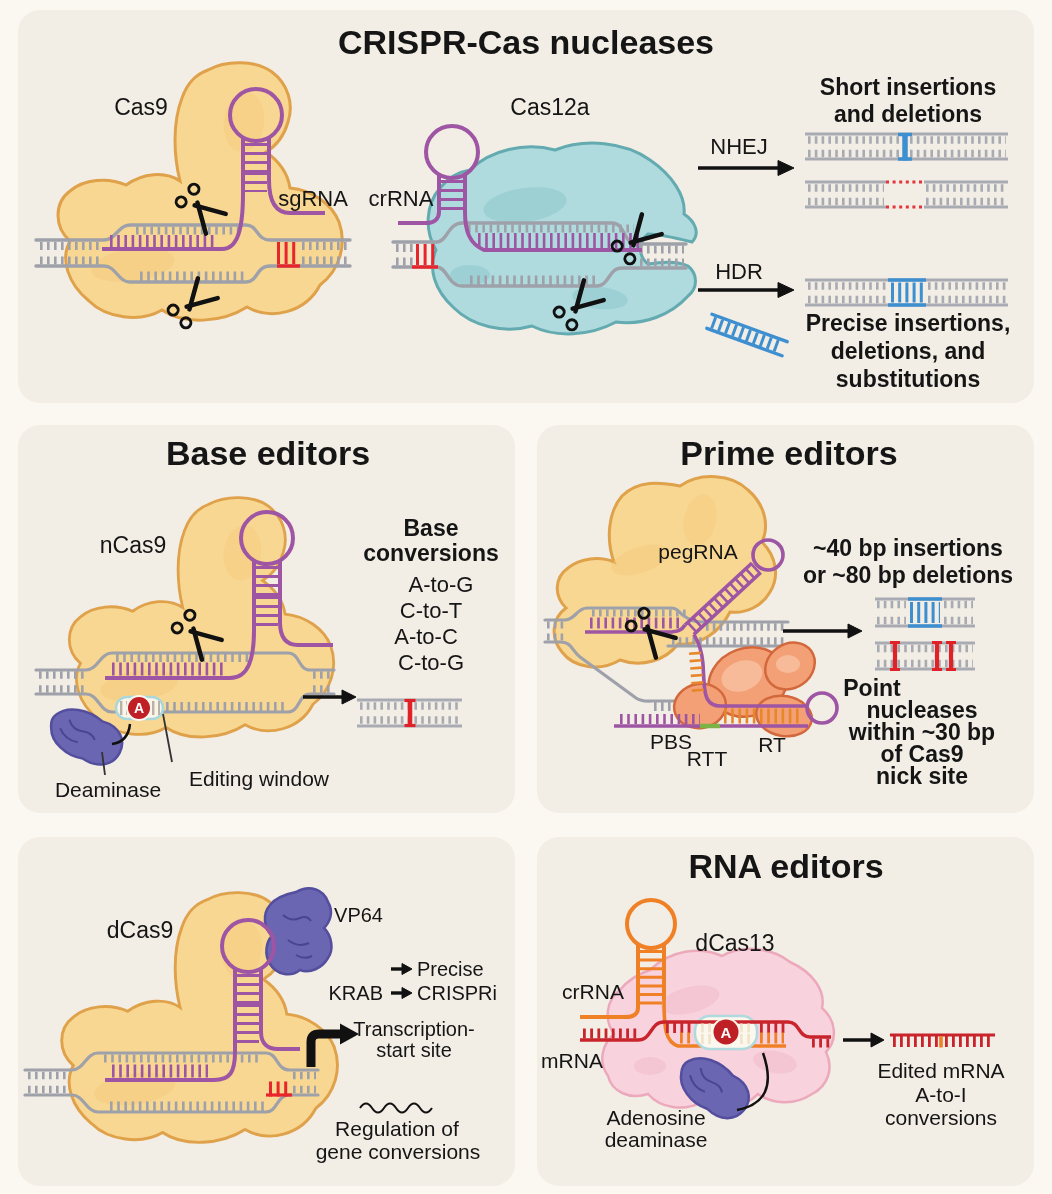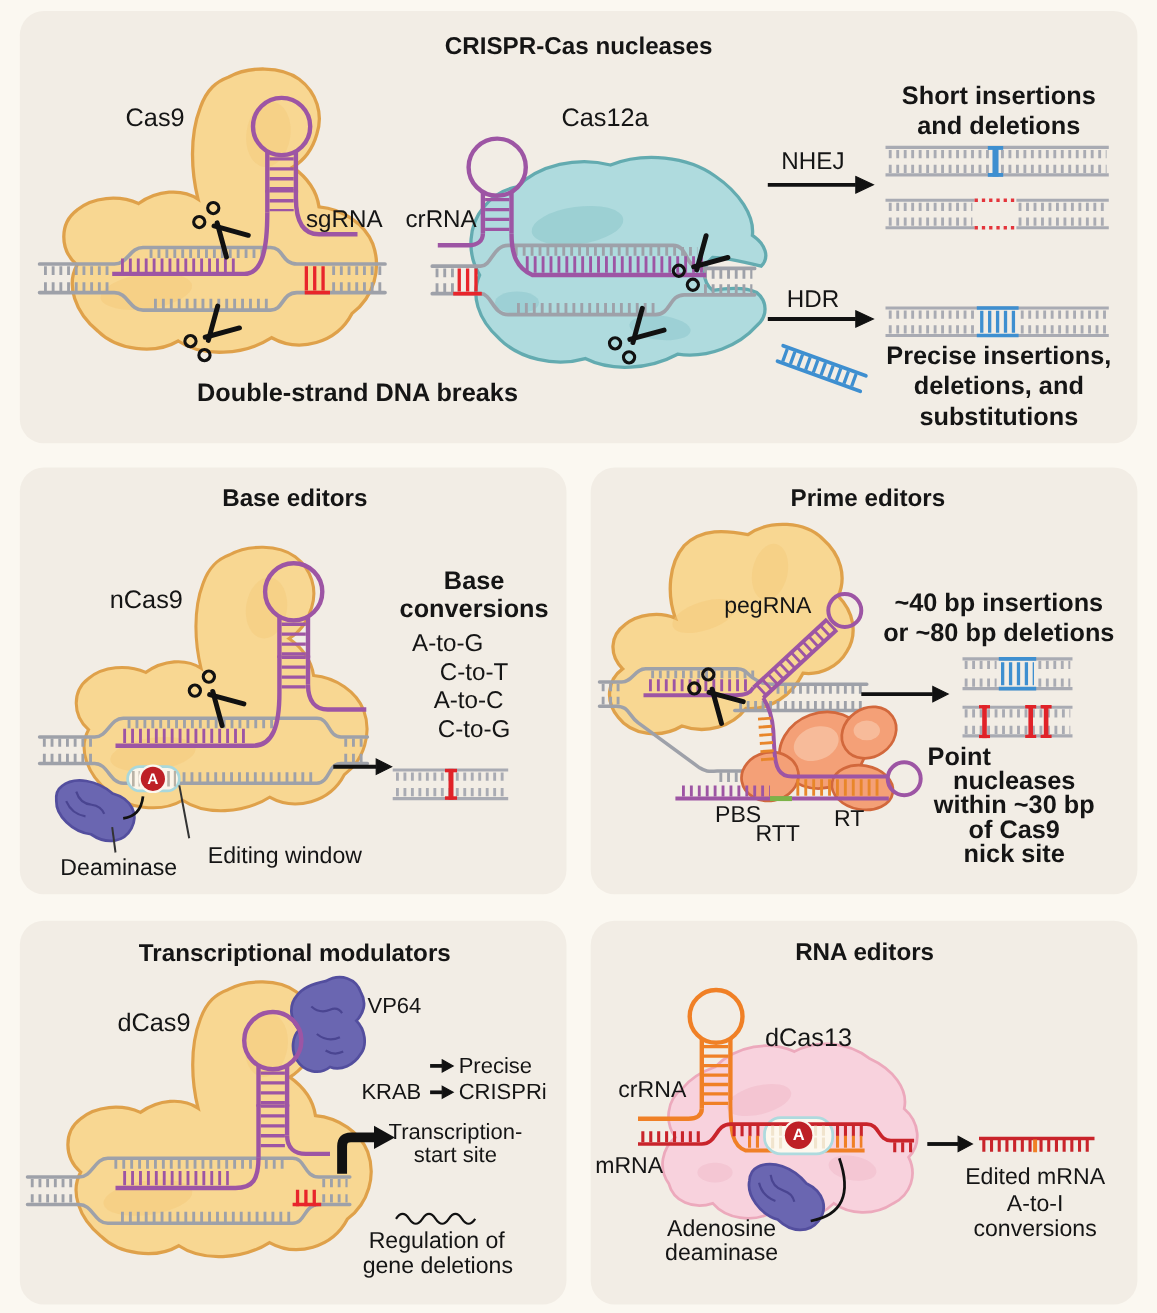--- a/index.html
+++ b/index.html
@@ -8,21 +8,21 @@
   .panel{position:absolute;background:#F2EDE5;border-radius:22px;}
   #panel-nucleases{left:18px;top:10px;width:1016px;height:393px;}
   #panel-base{left:18px;top:425px;width:497px;height:388px;}
   #panel-prime{left:537px;top:425px;width:497px;height:388px;}
   #panel-transcription{left:18px;top:837px;width:497px;height:349px;}
   #panel-rna{left:537px;top:837px;width:497px;height:349px;}
   svg.art{position:absolute;left:0;top:0;}
   .lbl{position:absolute;transform:translate(-50%,-50%);white-space:nowrap;
        font-size:22px;line-height:1;color:#151515;}
   .b{font-weight:bold;}
-  .t26{font-size:22px;} .t23{font-size:23px;} .t21{font-size:21px;} .t20{font-size:20px;}
+  .t26{font-size:34px;} .t23{font-size:23px;} .t21{font-size:21px;} .t20{font-size:20px;}
   .ralign{transform:translate(-100%,-50%);}
   .lalign{transform:translate(0,-50%);}
   .badge{position:absolute;transform:translate(-50%,-50%);background:#BE2026;color:#fff;
          border-radius:50%;font-weight:bold;display:flex;align-items:center;justify-content:center;
          box-shadow:0 0 0 2px #FCF7EE;}
   #badge-base{left:139px;top:708px;width:22px;height:22px;font-size:14px;}
   #badge-rna{left:726px;top:1032px;width:25px;height:25px;font-size:15px;}
 </style>
 </head>
 <body>
@@ -426,63 +426,61 @@
         <line x1="941" y1="1036" x2="941" y2="1047.5" stroke="#F08026" stroke-width="3.6"></line>
       </g>
     </g>
   </svg>
 
   <div class="lbl b t26" style="left:526px;top:42px">CRISPR-Cas nucleases</div>
   <div class="lbl t23" style="left:141px;top:107px">Cas9</div>
   <div class="lbl" style="left:313px;top:199px">sgRNA</div>
   <div class="lbl t23" style="left:550px;top:107px">Cas12a</div>
   <div class="lbl" style="left:401px;top:199px">crRNA</div>
-  <div class="lbl b t23" style="left:325px;top:357px">Double-strand DNA breaks</div>
   <div class="lbl" style="left:739px;top:147px">NHEJ</div>
   <div class="lbl" style="left:739px;top:272px">HDR</div>
   <div class="lbl b t23" style="left:908px;top:87px">Short insertions</div>
   <div class="lbl b t23" style="left:908px;top:114px">and deletions</div>
   <div class="lbl b t23" style="left:908px;top:323px">Precise insertions,</div>
   <div class="lbl b t23" style="left:908px;top:351px">deletions, and</div>
   <div class="lbl b t23" style="left:908px;top:379px">substitutions</div>
 
   <div class="lbl b t26" style="left:268px;top:453px">Base editors</div>
   <div class="lbl t23" style="left:133px;top:545px">nCas9</div>
   <div class="lbl b t23" style="left:431px;top:528px">Base</div>
   <div class="lbl b t23" style="left:431px;top:553px">conversions</div>
-  <div class="lbl" style="left:407px;top:585px">A-to-G</div>
+  <div class="lbl" style="left:441px;top:585px">A-to-G</div>
   <div class="lbl" style="left:431px;top:611px">C-to-T</div>
   <div class="lbl" style="left:426px;top:637px">A-to-C</div>
   <div class="lbl" style="left:431px;top:663px">C-to-G</div>
   <div class="lbl t21" style="left:108px;top:789px">Deaminase</div>
   <div class="lbl t21" style="left:259px;top:778px">Editing window</div>
 
   <div class="lbl b t26" style="left:789px;top:453px">Prime editors</div>
   <div class="lbl t21" style="left:698px;top:551px">pegRNA</div>
   <div class="lbl b t23" style="left:908px;top:548px">~40 bp insertions</div>
   <div class="lbl b t23" style="left:908px;top:575px">or ~80 bp deletions</div>
   <div class="lbl t21" style="left:671px;top:741px">PBS</div>
   <div class="lbl t21" style="left:707px;top:758px">RTT</div>
   <div class="lbl t21" style="left:772px;top:744px">RT</div>
   <div class="lbl b t23" style="left:872px;top:688px">Point</div>
   <div class="lbl b t23" style="left:922px;top:710px">nucleases</div>
   <div class="lbl b t23" style="left:922px;top:732px">within ~30 bp</div>
   <div class="lbl b t23" style="left:922px;top:754px">of Cas9</div>
   <div class="lbl b t23" style="left:922px;top:776px">nick site</div>
 
-  <div class="lbl b t26" style="left:268px;top:867px">Transcriptional modulators</div>
   <div class="lbl t23" style="left:140px;top:930px">dCas9</div>
   <div class="lbl t20 ralign" style="left:383px;top:915px">VP64</div>
   <div class="lbl t20 lalign" style="left:417px;top:969px">Precise</div>
   <div class="lbl t20 ralign" style="left:383px;top:993px">KRAB</div>
   <div class="lbl t20 lalign" style="left:417px;top:993px">CRISPRi</div>
   <div class="lbl t20" style="left:414px;top:1029px">Transcription-</div>
   <div class="lbl t20" style="left:414px;top:1050px">start site</div>
   <div class="lbl t21" style="left:397px;top:1128px">Regulation of</div>
-  <div class="lbl t21" style="left:398px;top:1151px">gene deletions</div>
+  <div class="lbl t21" style="left:398px;top:1151px">gene conversions</div>
 
   <div class="lbl b t26" style="left:786px;top:866px">RNA editors</div>
   <div class="lbl t23" style="left:735px;top:943px">dCas13</div>
   <div class="lbl t21" style="left:593px;top:991px">crRNA</div>
   <div class="lbl t21" style="left:572px;top:1060px">mRNA</div>
   <div class="lbl t21" style="left:656px;top:1117px">Adenosine</div>
   <div class="lbl t21" style="left:656px;top:1139px">deaminase</div>
   <div class="lbl t21" style="left:941px;top:1070px">Edited mRNA</div>
   <div class="lbl t21" style="left:941px;top:1094px">A-to-I</div>
   <div class="lbl t21" style="left:941px;top:1117px">conversions</div>

